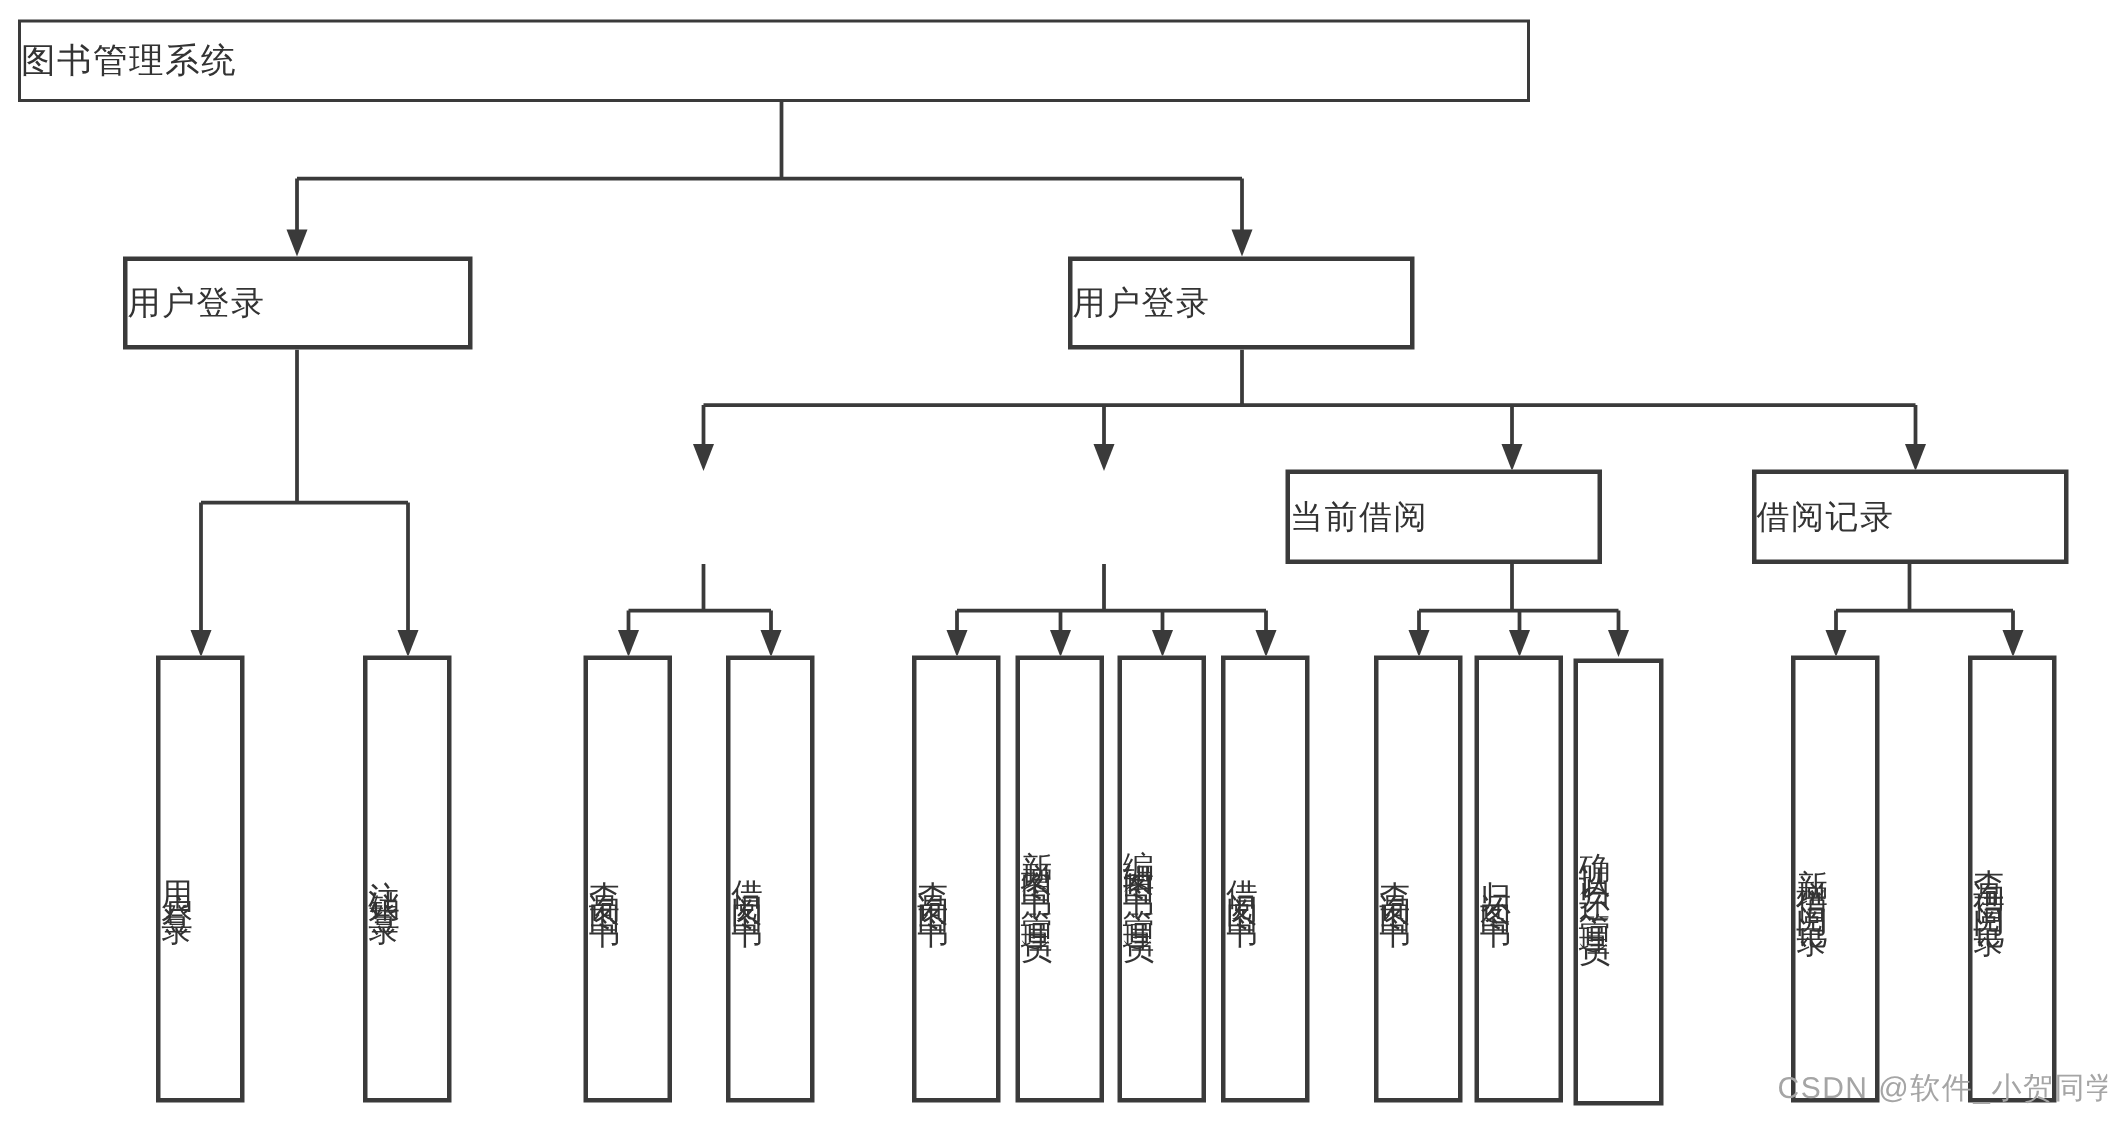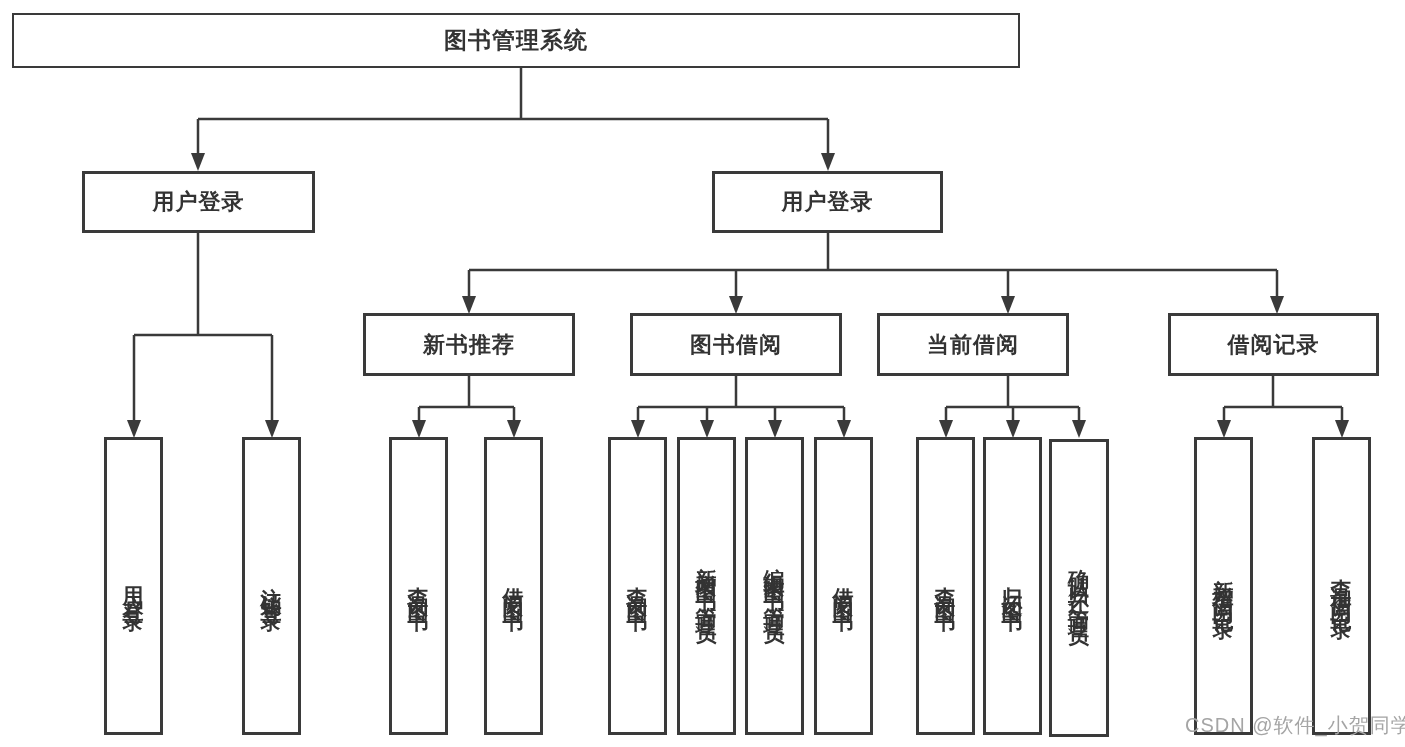--- a/index.html
+++ b/index.html
@@ -3,21 +3,21 @@
 <meta charset="utf-8">
 <style>
   html,body{margin:0;padding:0;background:#ffffff;}
   .stage{
     position:relative;width:1405px;height:747px;background:#ffffff;
     font-family:"Liberation Sans","DejaVu Sans",sans-serif;color:#333333;
     overflow:hidden;
   }
   .box{
     position:absolute;box-sizing:border-box;border:3px solid #3a3a3a;background:#ffffff;
-    display:flex;align-items:center;justify-content:center;font-weight:bold;
+    display:flex;align-items:center;justify-content:flex-start;
   }
   .hbox{font-size:22px;letter-spacing:1px;}
   .root-box{border-width:2px;font-size:23px;}
   .vtext{
     writing-mode:vertical-rl;text-orientation:mixed;
     font-size:21px;letter-spacing:8px;line-height:1;white-space:nowrap;
   }
   .connectors{position:absolute;left:0;top:0;pointer-events:none;}
   .connectors path{stroke:#3a3a3a;stroke-width:2.5;fill:none;}
   .connectors path.arrow{stroke:none;fill:#3a3a3a;}
@@ -78,27 +78,21 @@
     <span>图书管理系统</span>
   </div>
 
   <div class="box hbox" style="left:82px;top:171px;width:233px;height:62px">
     <span>用户登录</span>
   </div>
   <div class="box hbox" style="left:712px;top:171px;width:231px;height:62px">
     <span>用户登录</span>
   </div>
 
-  <div class="box hbox" style="left:363px;top:313px;width:212px;height:63px">
-    <span>新书推荐</span>
-  </div>
-  <div class="box hbox" style="left:630px;top:313px;width:212px;height:63px">
-    <span>图书借阅</span>
-  </div>
-  <div class="box hbox" style="left:877px;top:313px;width:192px;height:63px">
+  <div class="box hbox" style="left:857px;top:313px;width:211px;height:63px">
     <span>当前借阅</span>
   </div>
   <div class="box hbox" style="left:1168px;top:313px;width:211px;height:63px">
     <span>借阅记录</span>
   </div>
 
   <div class="box" style="left:104px;top:437px;width:59px;height:298px">
     <span class="vtext">用户登录</span>
   </div>
   <div class="box" style="left:242px;top:437px;width:59px;height:298px">

